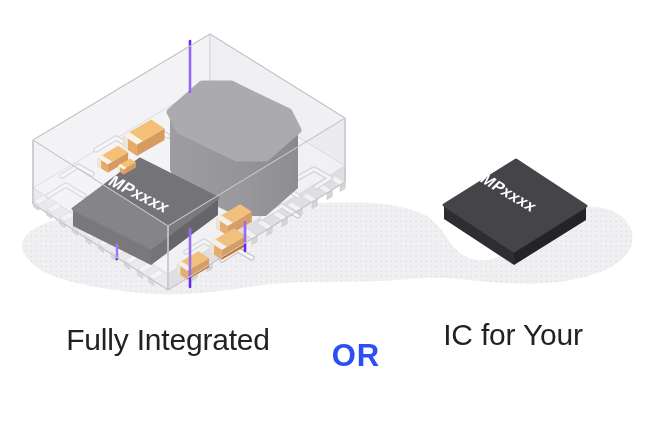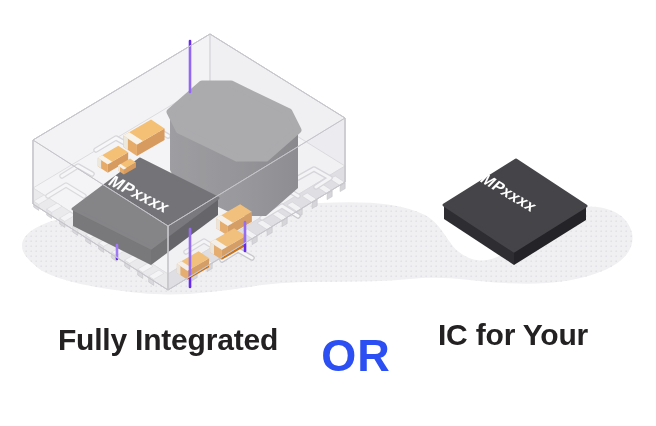--- a/index.html
+++ b/index.html
@@ -5,28 +5,28 @@
   html,body{margin:0;padding:0;}
   body{
     width:656px;height:426px;position:relative;overflow:hidden;
     background:#ffffff;
     font-family:"Liberation Sans",sans-serif;
   }
   .stage{position:absolute;inset:0;}
   svg{position:absolute;left:0;top:0;}
   .caption{
     position:absolute;text-align:center;
-    font-weight:700;font-size:30px;line-height:40px;
+    font-weight:400;font-size:30px;line-height:40px;
     color:#232122;letter-spacing:-0.2px;
   }
   .caption-left{left:36px;top:320px;width:264px;}
   .caption-right{left:398px;top:315px;width:230px;}
   .or-label{
     position:absolute;left:318px;top:334px;width:76px;
-    text-align:center;font-weight:700;font-size:45px;line-height:44px;
+    text-align:center;font-weight:700;font-size:31px;line-height:44px;
     color:#2B4FF2;letter-spacing:1px;
   }
   .chip-text{
     font-family:"Liberation Sans",sans-serif;
     font-weight:700;fill:#ffffff;letter-spacing:.5px;
   }
 </style>
 </head>
 <body>
 

